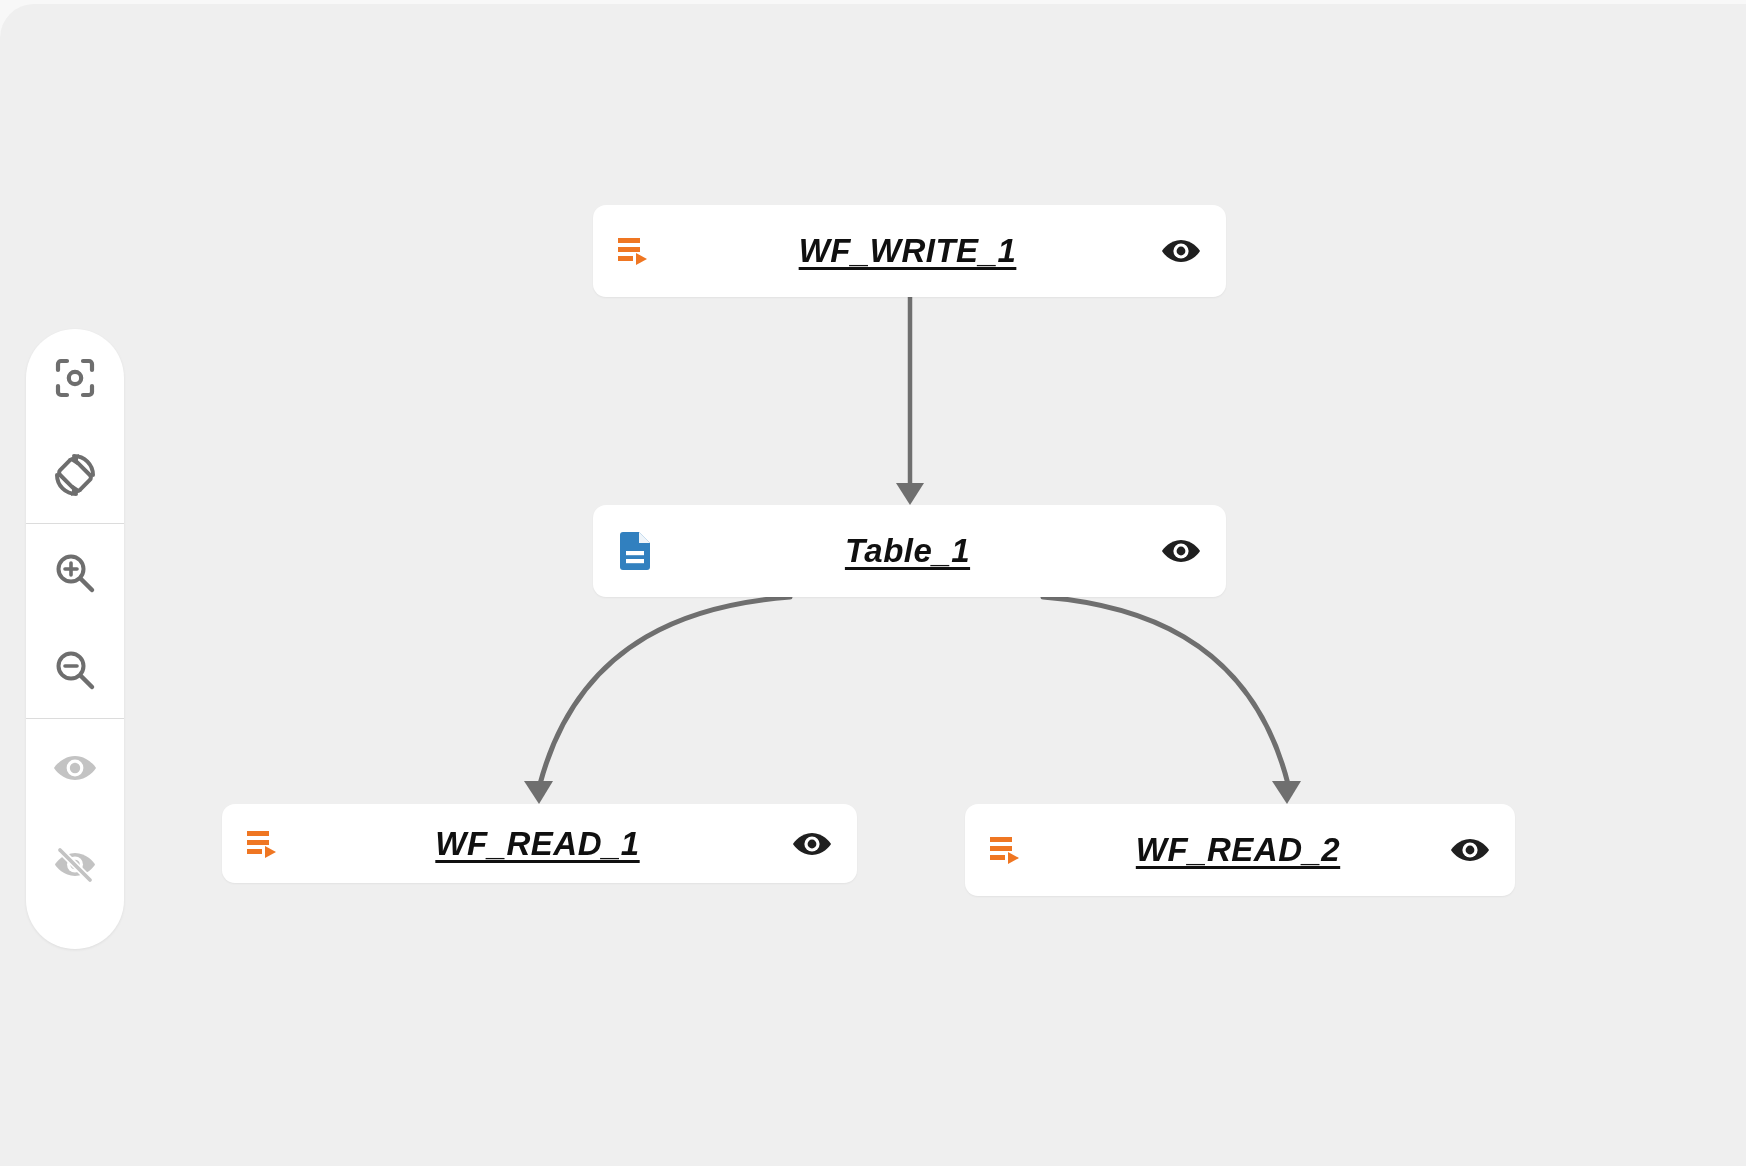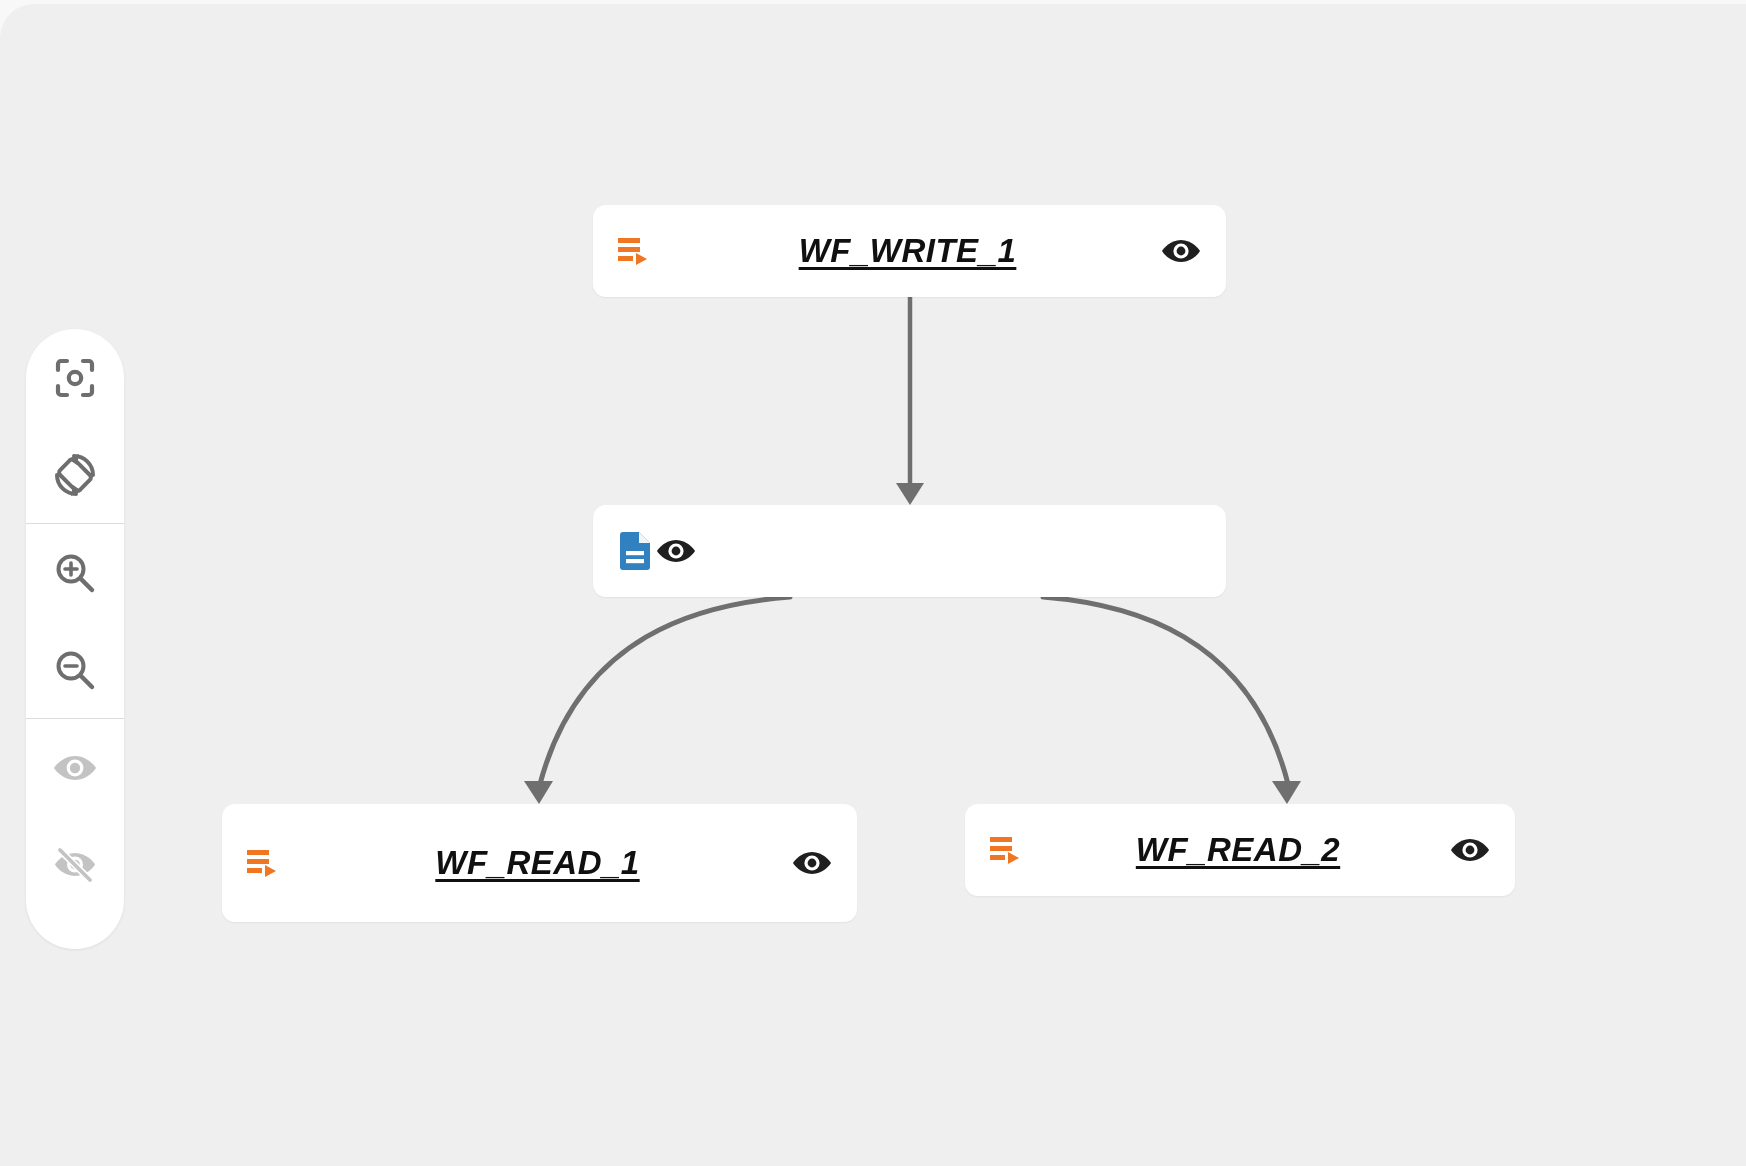--- a/index.html
+++ b/index.html
@@ -86,21 +86,21 @@
     height: 42px;
     display: flex;
     align-items: center;
     justify-content: center;
     margin-right: 24px;
   }
 
   
   #node-wf-write-1 { left: 593px;  top: 201px; width: 633px;  height: 92px; }
   #node-table-1    { left: 593px;  top: 501px; width: 633px;  height: 92px; }
-  #node-wf-read-1  { left: 222px;  top: 800px; width: 635px;  height: 118px; }
+  #node-wf-read-1  { left: 222px;  top: 800px; width: 635px;  height: 79px; }
   #node-wf-read-2  { left: 965px;  top: 800px; width: 550px;  height: 92px; }
 
   
   #toolbar {
     position: absolute;
     left: 26px;
     top: 325px;
     width: 98px;
     height: 620px;
     background: #ffffff;
@@ -181,20 +181,23 @@
 
     <div class="node" id="node-table-1">
       <span class="node-icon">
         <svg width="30" height="38" viewBox="0 0 30 38">
           <path d="M3,0 L19,0 L30,11 L30,35 A3,3 0 0 1 27,38 L3,38 A3,3 0 0 1 0,35 L0,3 A3,3 0 0 1 3,0 Z" fill="#3180bf"></path>
           <polygon points="19,0 30,11 19,11" fill="#ffffff" opacity="0.92"></polygon>
           <rect x="6" y="19" width="18" height="4.2" fill="#ffffff"></rect>
           <rect x="6" y="27" width="18" height="4.2" fill="#ffffff"></rect>
         </svg>
       </span>
+      <span class="node-label-wrap">
+        <span class="node-label">Table_1</span>
+      </span>
       <span class="node-eye">
         <svg width="40" height="26" viewBox="0 0 40 26">
           <path d="M20,2 C31,2 38,11 39,13 C38,15 31,24 20,24 C9,24 2,15 1,13 C2,11 9,2 20,2 Z" fill="#1f1f1f"></path>
           <circle cx="20" cy="13" r="7.6" fill="#ffffff"></circle>
           <circle cx="20" cy="13" r="4.4" fill="#1f1f1f"></circle>
         </svg>
       </span>
     </div>
 
     <div class="node" id="node-wf-read-1">

